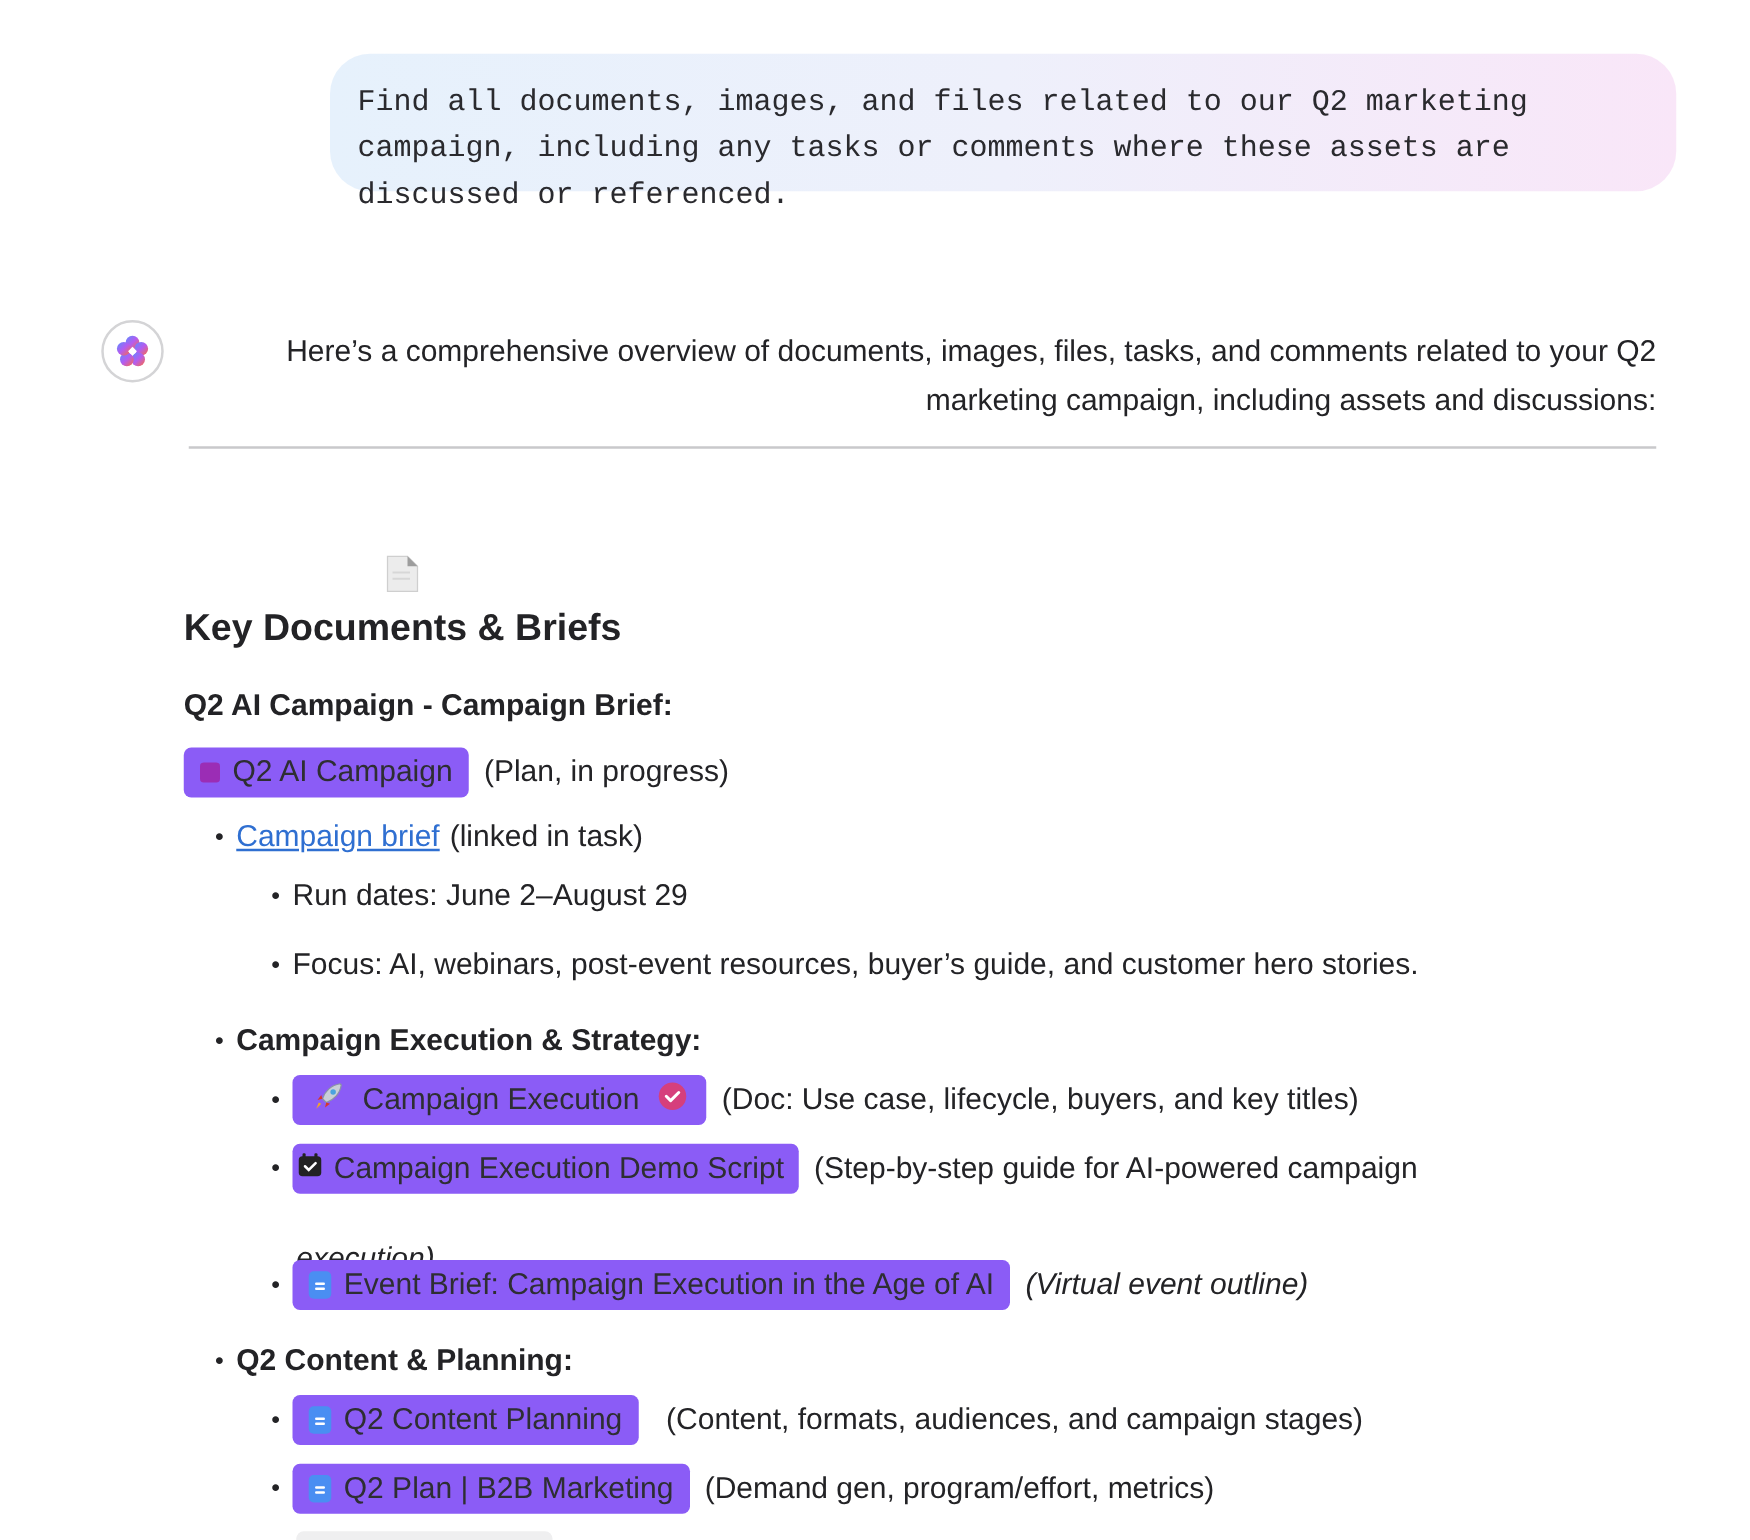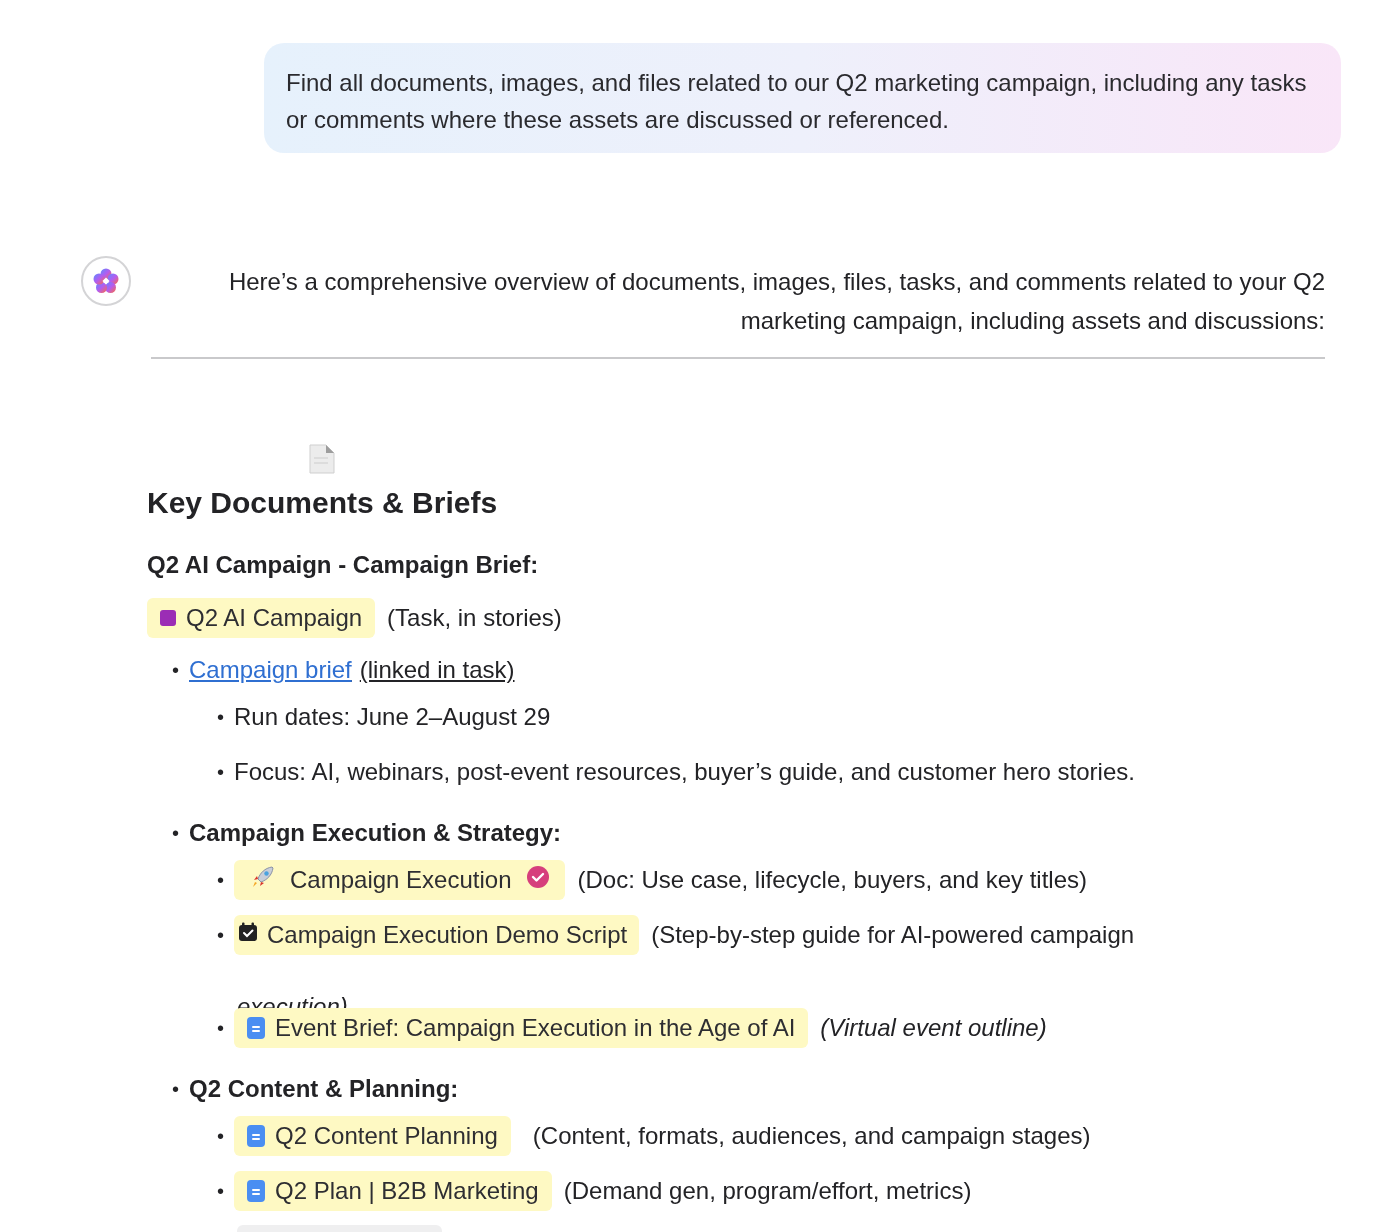--- a/index.html
+++ b/index.html
@@ -1,24 +1,24 @@
 <!DOCTYPE html>
 <html><head>
 <meta charset="utf-8">
 <style>
   * { box-sizing: border-box; margin: 0; padding: 0; }
   html, body { width: 1400px; height: 1232px; overflow: hidden; background: #ffffff; }
   body { font-family: "Liberation Sans", "DejaVu Sans", sans-serif; color: #232326; position: relative; }
 
   .user-bubble {
     position: absolute; left: 264px; top: 43px; width: 1077px; height: 110px;
-    border-radius: 20px;
+    border-radius: 32px;
     background: linear-gradient(90deg, #e6f1fc 0%, #eef0fb 50%, #f9e6f8 100%);
     padding: 21px 22px;
-    font-size: 24px; line-height: 37px; color: #2a2a2e;
+    font-size: 24px; line-height: 37px; color: #2a2a2e; font-family: Liberation Mono, monospace;
   }
 
   .ai-avatar {
     position: absolute; left: 81px; top: 256px; width: 50px; height: 50px;
     border-radius: 50%; border: 2px solid #d4d4d6; background: #fff;
     display: flex; align-items: center; justify-content: center;
   }
 
   .response { position: absolute; left: 151px; top: 262px; width: 1174px; text-align: right; }
   .intro { font-size: 24px; line-height: 39px; color: #232326; }
@@ -31,21 +31,21 @@
   }
   .doc-emoji { width: 32px; height: 34px; position: relative; }
 
   .abs { position: absolute; }
   .subheading { font-size: 24px; font-weight: bold; color: #232326; text-align: center; }
   .text { font-size: 24px; color: #232326; white-space: nowrap; }
   .bullet { font-size: 20px; color: #232326; }
 
   .chip {
     display: inline-flex; align-items: center; gap: 10px;
-    background: #fef9c3; border-radius: 6px;
+    background: #8b5cf6; border-radius: 6px;
     padding: 0 13px; height: 40px;
     font-size: 24px; color: #2e2e32; white-space: nowrap;
   }
   .row { display: flex; align-items: center; gap: 12px; }
 
   .link { color: #2f6fd1; text-decoration: underline; font-size: 24px; }
 
   .doc-icon {
     width: 18px; height: 22px; background: #4a8ef2; border-radius: 4px; position: relative;
   }
@@ -99,26 +99,26 @@
   <span>Key Documents &amp; Briefs</span>
 </div>
 
 <div class="abs subheading" style="left:147px; top:551px;">Q2 AI Campaign - Campaign Brief:</div>
 
 <div class="abs row" style="left:147px; top:598px;">
   <span class="chip">
     <span class="task-square"></span>
     <span>Q2 AI Campaign</span>
   </span>
-  <span class="text">(Task, in stories)</span>
+  <span class="text">(Plan, in progress)</span>
 </div>
 
 <div class="abs row" style="left:172px; top:656px; gap:10px;">
   <span class="bullet">•</span>
-  <span class="row" style="gap:8px;text-decoration:underline;">
+  <span class="row" style="gap:8px;">
     <a class="link">Campaign brief</a>
     <span class="text">(linked in task)</span>
   </span>
 </div>
 
 <div class="abs row" style="left:217px; top:703px; gap:10px;">
   <span class="bullet">•</span>
   <span class="text">Run dates: June 2–August 29</span>
 </div>
 

